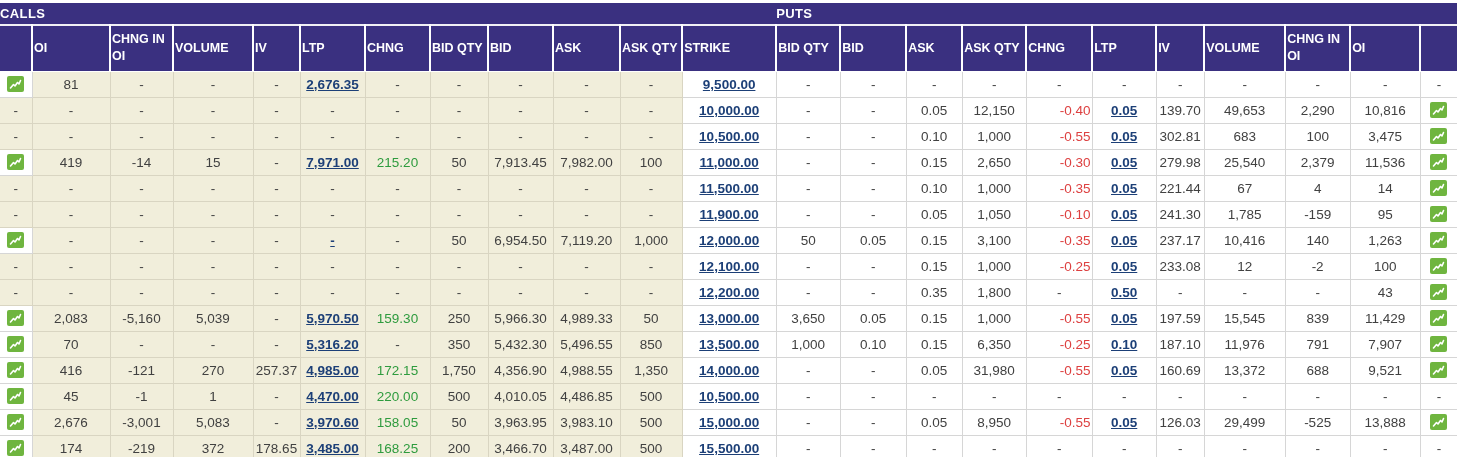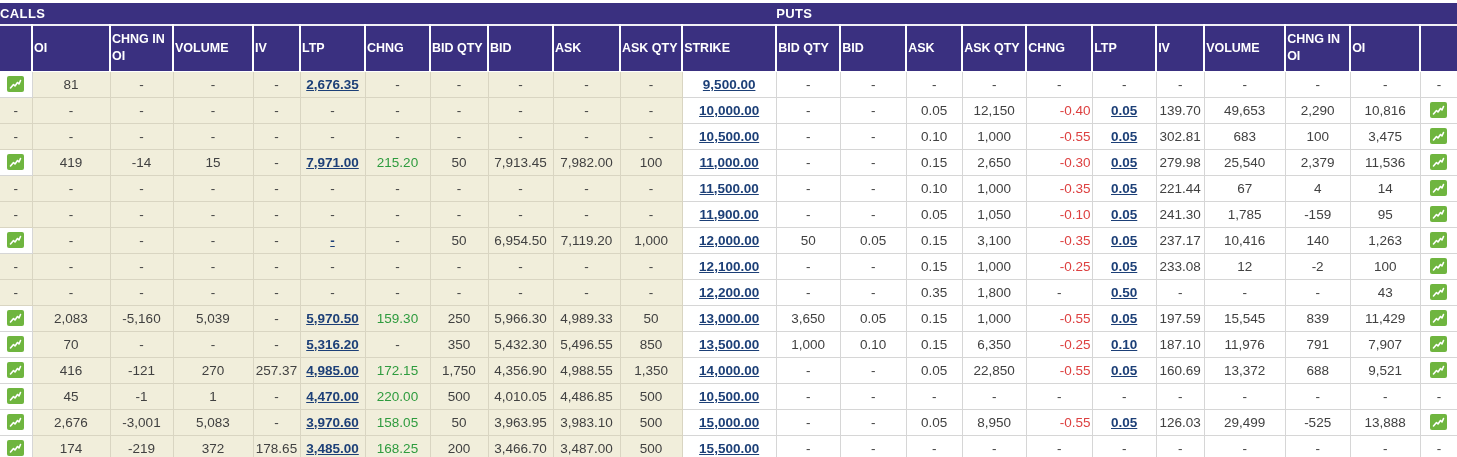--- a/index.html
+++ b/index.html
@@ -447,21 +447,21 @@
           <td class="beige"><span class="lnk">4,985.00</span></td>
           <td class="beige pos">172.15</td>
           <td class="beige">1,750</td>
           <td class="beige">4,356.90</td>
           <td class="beige">4,988.55</td>
           <td class="beige">1,350</td>
           <td><span class="lnk">14,000.00</span></td>
           <td>-</td>
           <td>-</td>
           <td>0.05</td>
-          <td>22,850</td>
+          <td>31,980</td>
           <td class="neg">-0.55</td>
           <td><span class="lnk">0.05</span></td>
           <td>160.69</td>
           <td>13,372</td>
           <td>688</td>
           <td>9,521</td>
           <td class="icon-cell"><svg viewBox="0 0 17 16" class="chart-ic">
               <rect x="0" y="0" width="17" height="16" rx="2" fill="#6fb53f"></rect>
               <polyline points="3.5,12 6.5,8.5 8,10 10.5,6.5 12,8 13.5,4.5" fill="none" stroke="#fff" stroke-width="1.6" stroke-linecap="round" stroke-linejoin="round"></polyline>
             </svg></td>

